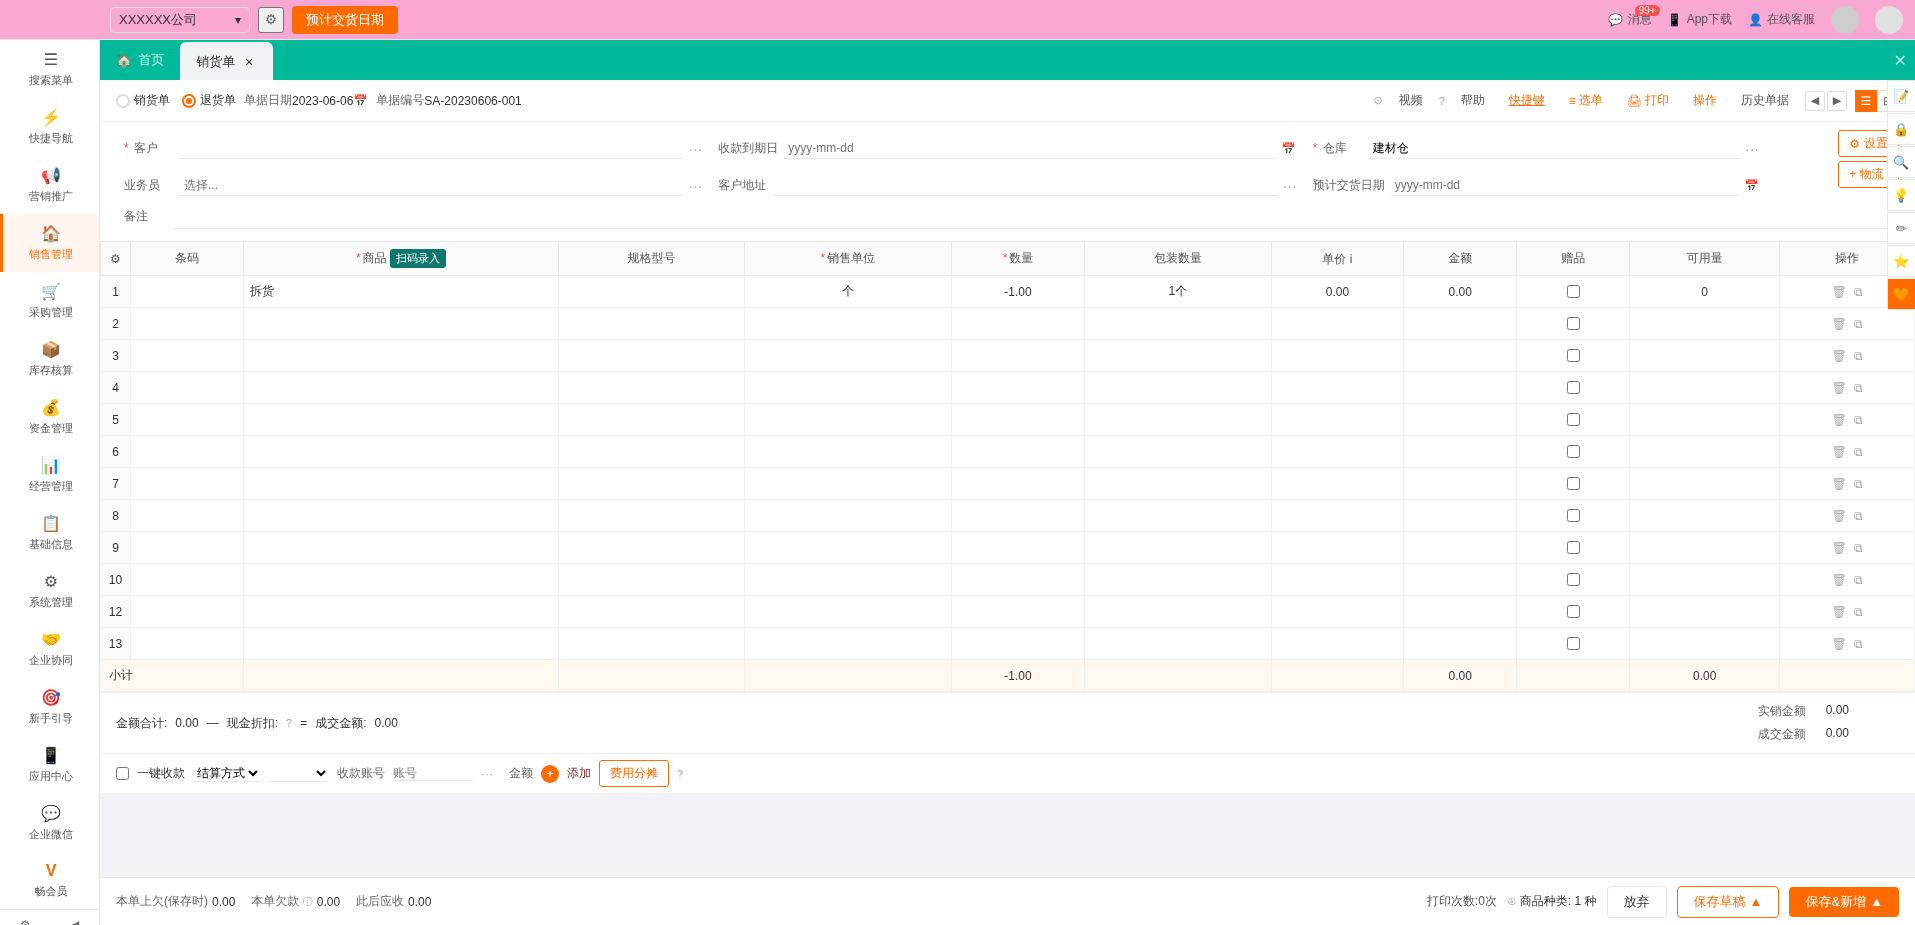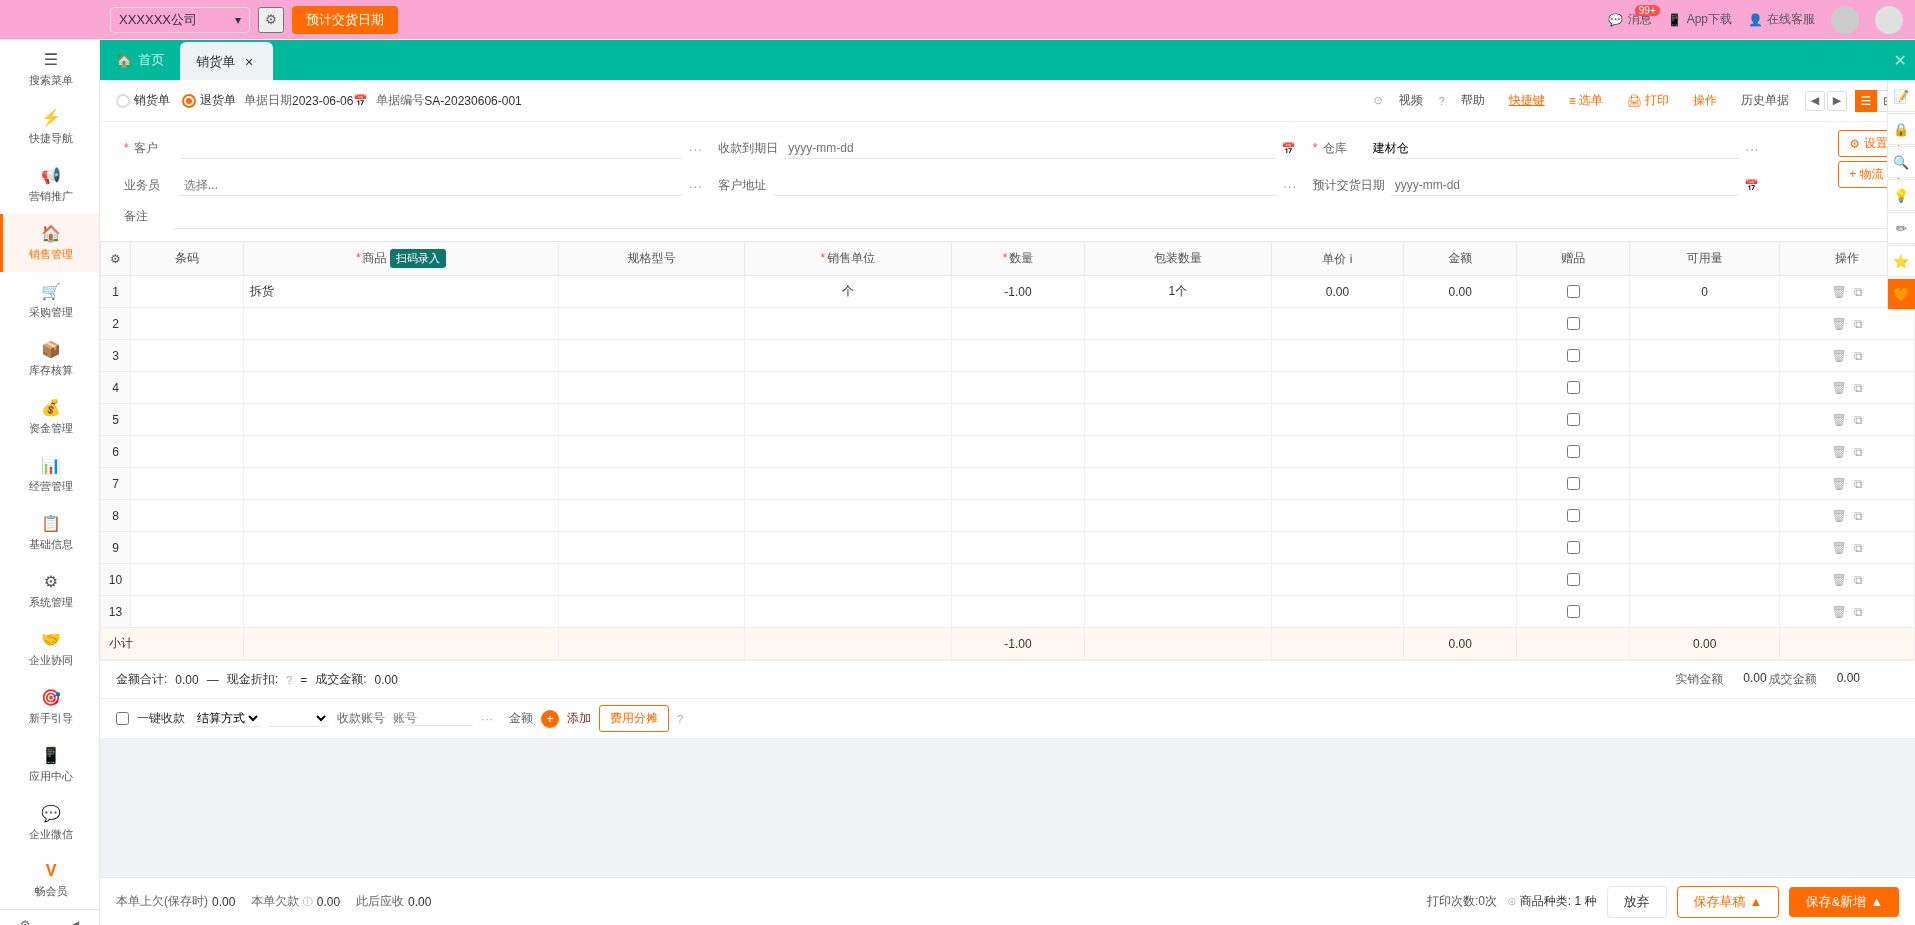--- a/index.html
+++ b/index.html
@@ -904,20 +904,41 @@
           <input type="checkbox" style="">
         </div>
       </td>
       <td></td>
       <td>
         <span style="cursor:pointer;color:#aaa;margin-right:4px;">🗑</span>
         <span style="cursor:pointer;color:#aaa;">⧉</span>
       </td>
     </tr>
                 <tr>
+      <td class="col-num">12</td>
+      <td></td>
+      <td style="text-align:left;"></td>
+      <td></td>
+      <td></td>
+      <td class=""></td>
+      <td></td>
+      <td></td>
+      <td></td>
+      <td>
+        <div class="checkbox-cell">
+          <input type="checkbox" style="">
+        </div>
+      </td>
+      <td></td>
+      <td>
+        <span style="cursor:pointer;color:#aaa;margin-right:4px;">🗑</span>
+        <span style="cursor:pointer;color:#aaa;">⧉</span>
+      </td>
+    </tr>
+                <tr>
       <td class="col-num">13</td>
       <td></td>
       <td style="text-align:left;"></td>
       <td></td>
       <td></td>
       <td class=""></td>
       <td></td>
       <td></td>
       <td></td>
       <td>
@@ -953,21 +974,21 @@
         <div class="form-footer">
           <span>金额合计:</span>
           <span style="font-weight:500;">0.00</span>
           <span class="dash-sign">—</span>
           <span>现金折扣:</span>
           <span style="color:#aaa;font-size:11px;">?</span>
           <span class="equals-sign">=</span>
           <span>成交金额:</span>
           <span style="font-weight:500;">0.00</span>
 
-          <div style="margin-left:auto; margin-right:39px; display:flex; flex-direction:row; gap:2px;">
+          <div style="margin-left:auto; margin-right:50px; display:flex; flex-direction:column; gap:2px;">
             <div class="summary-row">
               <span class="summary-label">实销金额</span>
               <span class="summary-value">0.00</span>
             </div>
             <div class="summary-row">
               <span class="summary-label">成交金额</span>
               <span class="summary-value">0.00</span>
             </div>
           </div>
         </div>

